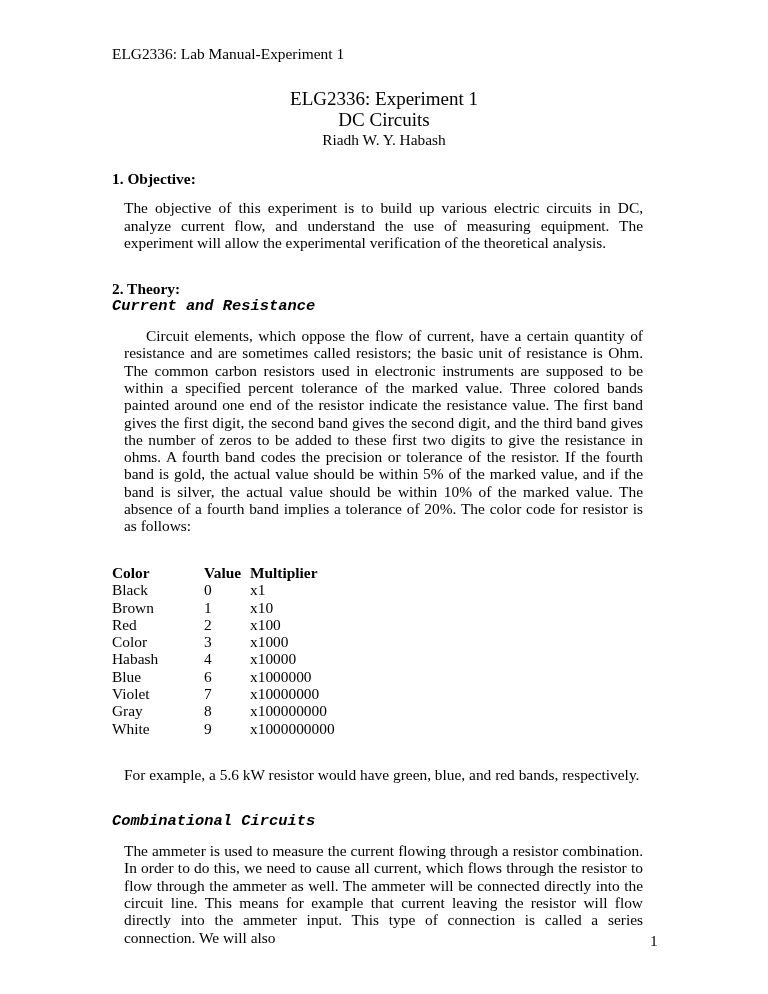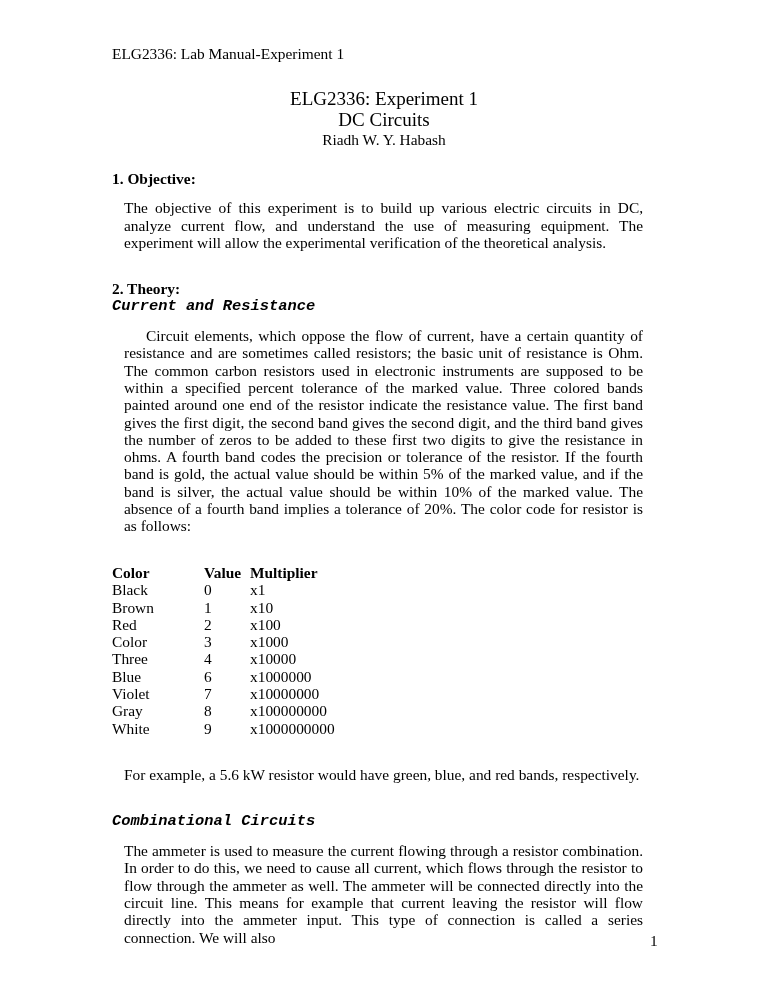--- a/index.html
+++ b/index.html
@@ -142,21 +142,21 @@
         <td>Red</td>
         <td>2</td>
         <td>x100</td>
       </tr>
       <tr>
         <td>Color</td>
         <td>3</td>
         <td>x1000</td>
       </tr>
       <tr>
-        <td>Three</td>
+        <td>Habash</td>
         <td>4</td>
         <td>x10000</td>
       </tr>
       <tr>
         <td>Blue</td>
         <td>6</td>
         <td>x1000000</td>
       </tr>
       <tr>
         <td>Violet</td>

